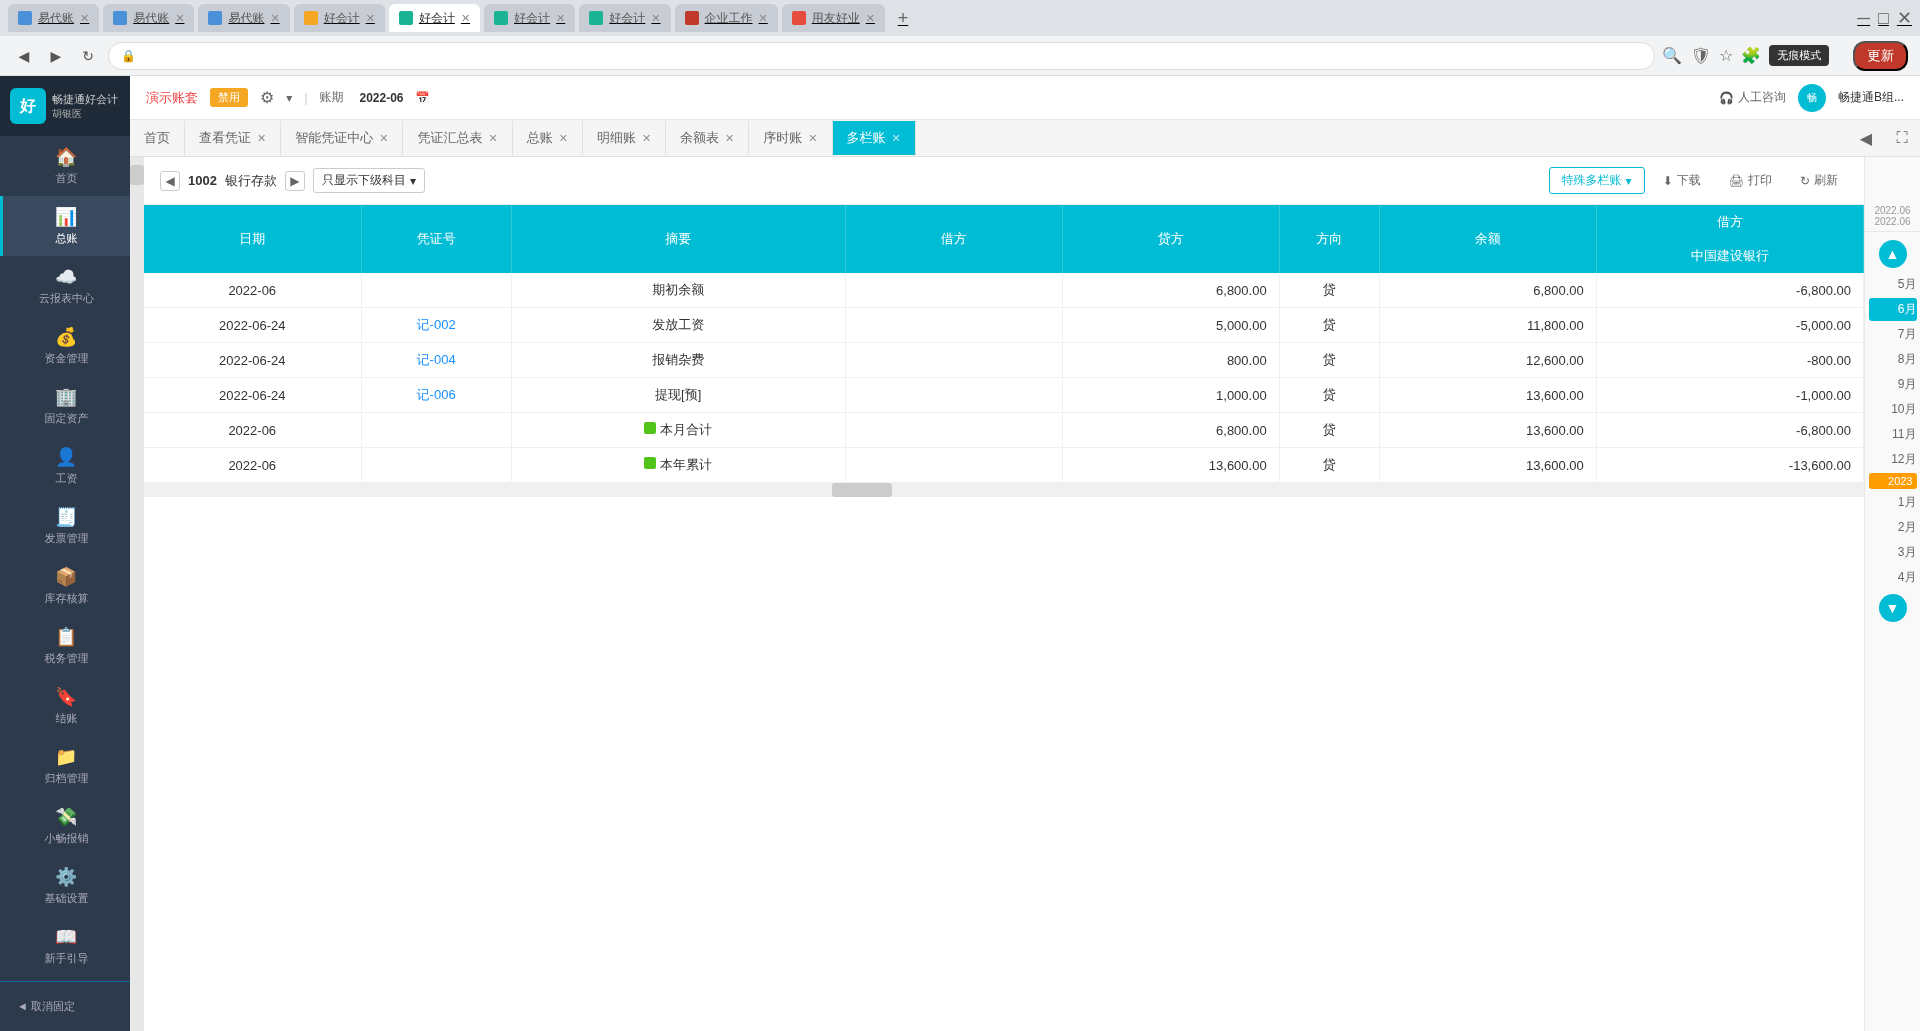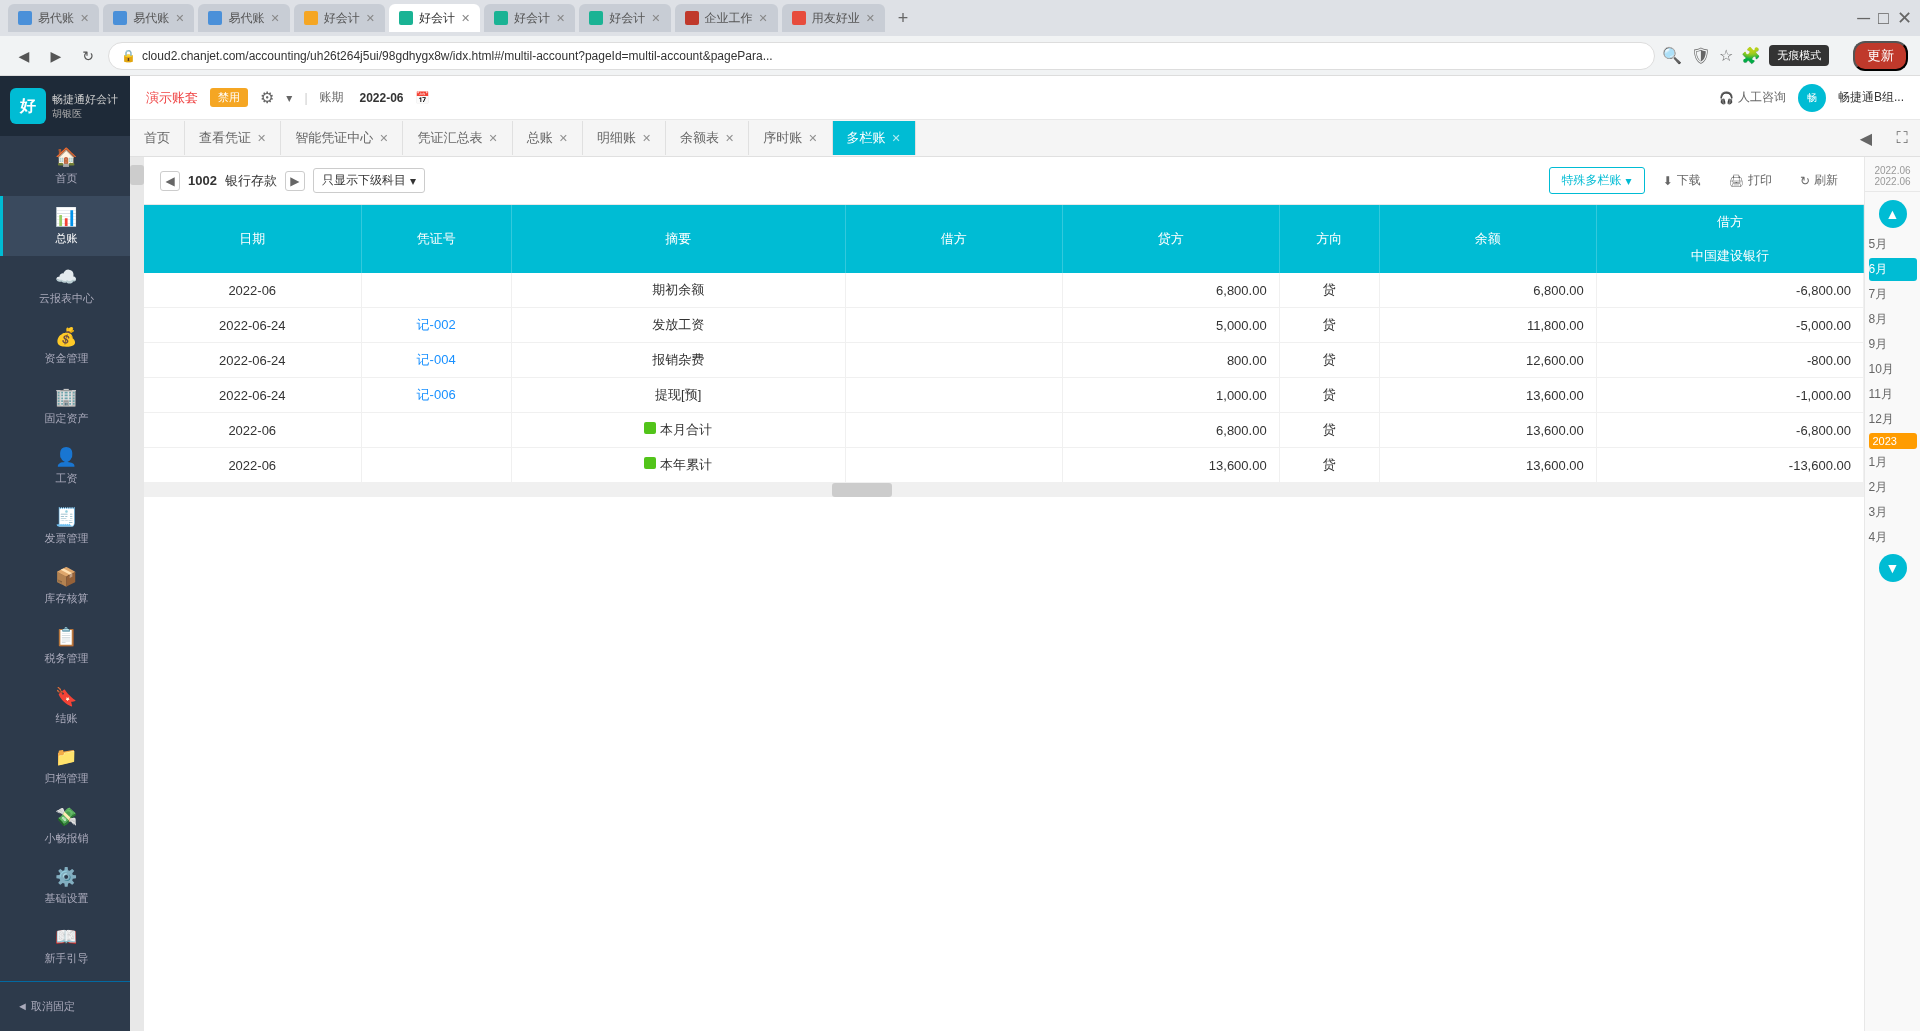--- a/index.html
+++ b/index.html
@@ -1,19 +1,19 @@
 <!DOCTYPE html>
 <html><head>
   <meta charset="utf-8">
   <style>
     * { box-sizing: border-box; margin: 0; padding: 0; }
     body { font-family: 'Microsoft YaHei', Arial, sans-serif; font-size: 12px; background: #f0f2f5; overflow: hidden; }
 
     
-    .browser-chrome { background: #dee1e6; height: 36px; display: flex; align-items: center; padding: 0 8px; gap: 4px; }
+    .browser-chrome { background: #dee1e6; height: 36px; display: flex; align-items: center; padding: 0 8px; gap: 4px; text-decoration: underline; }
     .tab { display: flex; align-items: center; height: 28px; padding: 0 10px; border-radius: 6px 6px 0 0; font-size: 12px; gap: 6px; cursor: pointer; white-space: nowrap; }
     .tab.active { background: #fff; color: #333; }
     .tab.inactive { background: #c8cdd5; color: #555; }
     .tab-close { font-size: 11px; color: #888; cursor: pointer; }
     .tab-add { width: 28px; height: 28px; display: flex; align-items: center; justify-content: center; font-size: 18px; color: #666; cursor: pointer; }
 
     
     .address-bar { background: #f1f3f4; height: 40px; display: flex; align-items: center; padding: 0 12px; gap: 8px; border-bottom: 1px solid #ddd; }
     .nav-btn { width: 24px; height: 24px; display: flex; align-items: center; justify-content: center; border-radius: 50%; cursor: pointer; color: #555; font-size: 14px; }
     .url-bar { flex: 1; background: #fff; border: 1px solid #ddd; border-radius: 20px; height: 28px; padding: 0 12px; font-size: 12px; color: #333; display: flex; align-items: center; }
@@ -82,22 +82,22 @@
     .th-debit { width: 130px; }
     .th-credit { width: 130px; }
     .th-dir { width: 60px; }
     .th-balance { width: 130px; }
     .th-debit-sub { width: 160px; }
     .tag-green { display: inline-flex; align-items: center; gap: 3px; }
     .tag-green::before { content: ''; width: 12px; height: 12px; background: #52c41a; border-radius: 2px; display: inline-block; }
 
     
     .right-panel { width: 56px; background: #f9f9f9; border-left: 1px solid #e8e8e8; display: flex; flex-direction: column; align-items: center; padding: 4px 0; overflow: hidden; }
-    .right-panel-header { font-size: 11px; color: #999; padding: 4px 0; border-bottom: 1px solid #e8e8e8; width: 100%; text-align: center; margin-bottom: 4px; }
-    .month-item { width: 48px; padding: 3px 0; text-align: left; font-size: 12px; color: #666; cursor: pointer; border-radius: 3px; margin: 1px 0; }
+    .right-panel-header { font-size: 11px; color: #999; padding: 4px 0; border-bottom: 1px solid #e8e8e8; width: 100%; text-align: center; margin-bottom: 4px; margin-top: 40px; }
+    .month-item { width: 48px; padding: 3px 0; text-align: right; font-size: 12px; color: #666; cursor: pointer; border-radius: 3px; margin: 1px 0; }
     .month-item.active { background: #00bcd4; color: #fff; border-radius: 3px; }
     .month-item.year-badge { background: #ff9c00; color: #fff; border-radius: 3px; font-size: 11px; padding: 2px 4px; }
     .scroll-arrow { width: 28px; height: 28px; background: #00bcd4; border-radius: 50%; display: flex; align-items: center; justify-content: center; color: #fff; cursor: pointer; font-size: 14px; margin: 4px; }
   </style>
 </head>
 <body>
 
 <div class="browser-chrome">
 
   <div class="tab inactive">
@@ -152,21 +152,20 @@
     <span style="font-size:18px;color:#666;cursor:pointer;">✕</span>
   </div>
 </div>
 
 <div class="address-bar">
   <div class="nav-btn">◀</div>
   <div class="nav-btn">▶</div>
   <div class="nav-btn">↻</div>
   <div class="url-bar">
     <span style="font-size:12px;color:#666;margin-right:6px;">🔒</span>
-    <span style="font-size:12px;color:#333;">cloud2.chanjet.com/accounting/uh26t264j5ui/98gdhygx8w/idx.html#/multil-account?pageId=multil-account&amp;pagePara...</span>
   </div>
   <div style="display:flex;align-items:center;gap:8px;">
     <span style="font-size:16px;color:#666;cursor:pointer;">🔍</span>
     <span style="font-size:16px;color:#666;cursor:pointer;">🛡</span>
     <span style="font-size:16px;color:#666;cursor:pointer;">☆</span>
     <span style="font-size:16px;color:#666;cursor:pointer;">🧩</span>
     <div class="incognito-btn">
       <span>无痕模式</span>
     </div>
     <button class="btn-update">更新</button>

